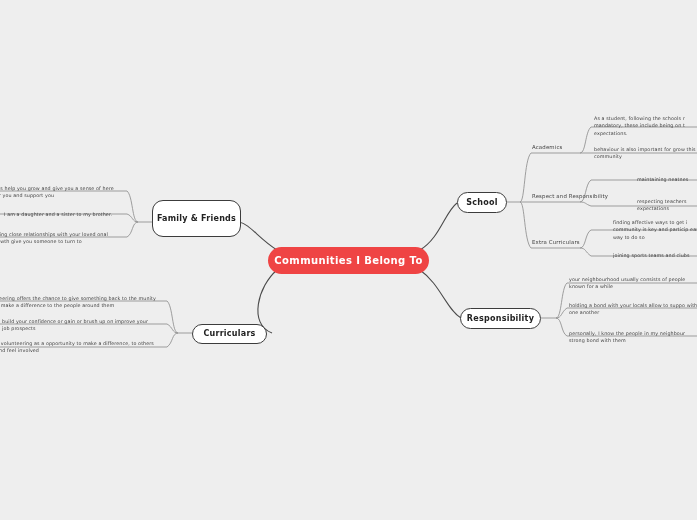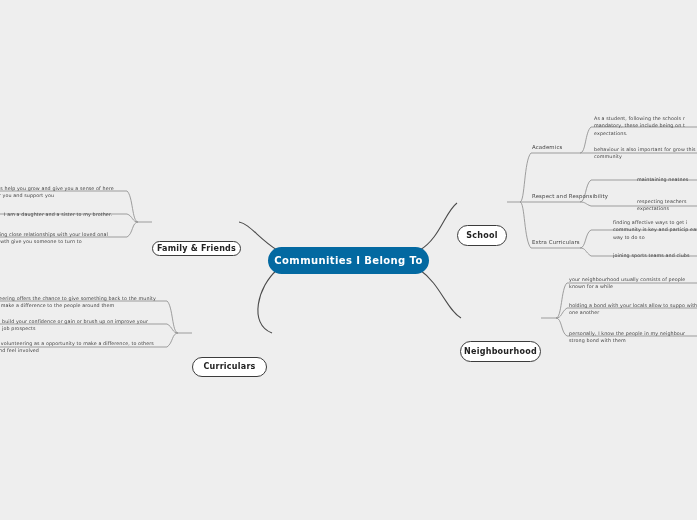--- a/index.html
+++ b/index.html
@@ -28,21 +28,21 @@
     width: 697px;
     height: 520px;
     pointer-events: none;
   }
   .node {
     position: absolute;
     box-sizing: border-box;
   }
   
   .root-node {
-    background: #0369a1;
+    background: #ef4444;
     color: #ffffff;
     border-radius: 14px;
     font-size: 10px;
     font-weight: bold;
     letter-spacing: 0.4px;
     display: flex;
     align-items: center;
     justify-content: center;
     text-align: center;
     line-height: 1.2;
@@ -54,21 +54,20 @@
     border: 1.3px solid #3c3c3c;
     border-radius: 11px;
     font-size: 8px;
     font-weight: bold;
     letter-spacing: 0.25px;
     display: flex;
     align-items: center;
     justify-content: center;
     text-align: center;
     line-height: 1.2;
-    margin-top: 33px;
   }
   
   .mid-node {
     color: #3f3f3f;
     font-size: 5.4px;
     letter-spacing: 0.15px;
     display: flex;
     align-items: center;
     line-height: 1.25;
     white-space: nowrap;
@@ -171,35 +170,35 @@
   </div>
 
   <div class="node leaf-node right" style="left:613px; top:218px; width:90px; height:24px;">
     <span class="leaf-text">finding affective ways to get i community is key and particip easy way to do so</span>
   </div>
 
   <div class="node leaf-node right" style="left:613px; top:250px; width:90px; height:12px;">
     <span class="leaf-text">joining sports teams and clubs</span>
   </div>
 
-  <div class="node branch-node" style="left:460px; top:308px; width:81px; height:21px;">Neighbourhood</div>
+  <div class="node branch-node" style="left:460px; top:308px; width:81px; height:21px;">Responsibility</div>
 
   <div class="node leaf-node right" style="left:569px; top:274px; width:132px; height:18px;">
     <span class="leaf-text">your neighbourhood usually consists of people known for a while</span>
   </div>
 
   <div class="node leaf-node right" style="left:569px; top:300px; width:132px; height:18px;">
     <span class="leaf-text">holding a bond with your locals allow to suppo with one another</span>
   </div>
 
   <div class="node leaf-node right" style="left:569px; top:328px; width:132px; height:18px;">
     <span class="leaf-text">personally, I know the people in my neighbour strong bond with them</span>
   </div>
 
-  <div class="node branch-node" style="left:152px; top:208px; width:89px; height:15px;">Family &amp; Friends</div>
+  <div class="node branch-node" style="left:152px; top:200px; width:89px; height:37px;">Family &amp; Friends</div>
 
   <div class="node leaf-node left" style="left:-6px; top:183px; width:128px; height:18px;">
     <span class="leaf-text">nds help you grow and give you a sense of here for you and support you</span>
   </div>
 
   <div class="node leaf-node left" style="left:4px; top:209px; width:120px; height:12px;">
     <span class="leaf-text">I am a daughter and a sister to my brother.</span>
   </div>
 
   <div class="node leaf-node left" style="left:-8px; top:229px; width:130px; height:18px;">

